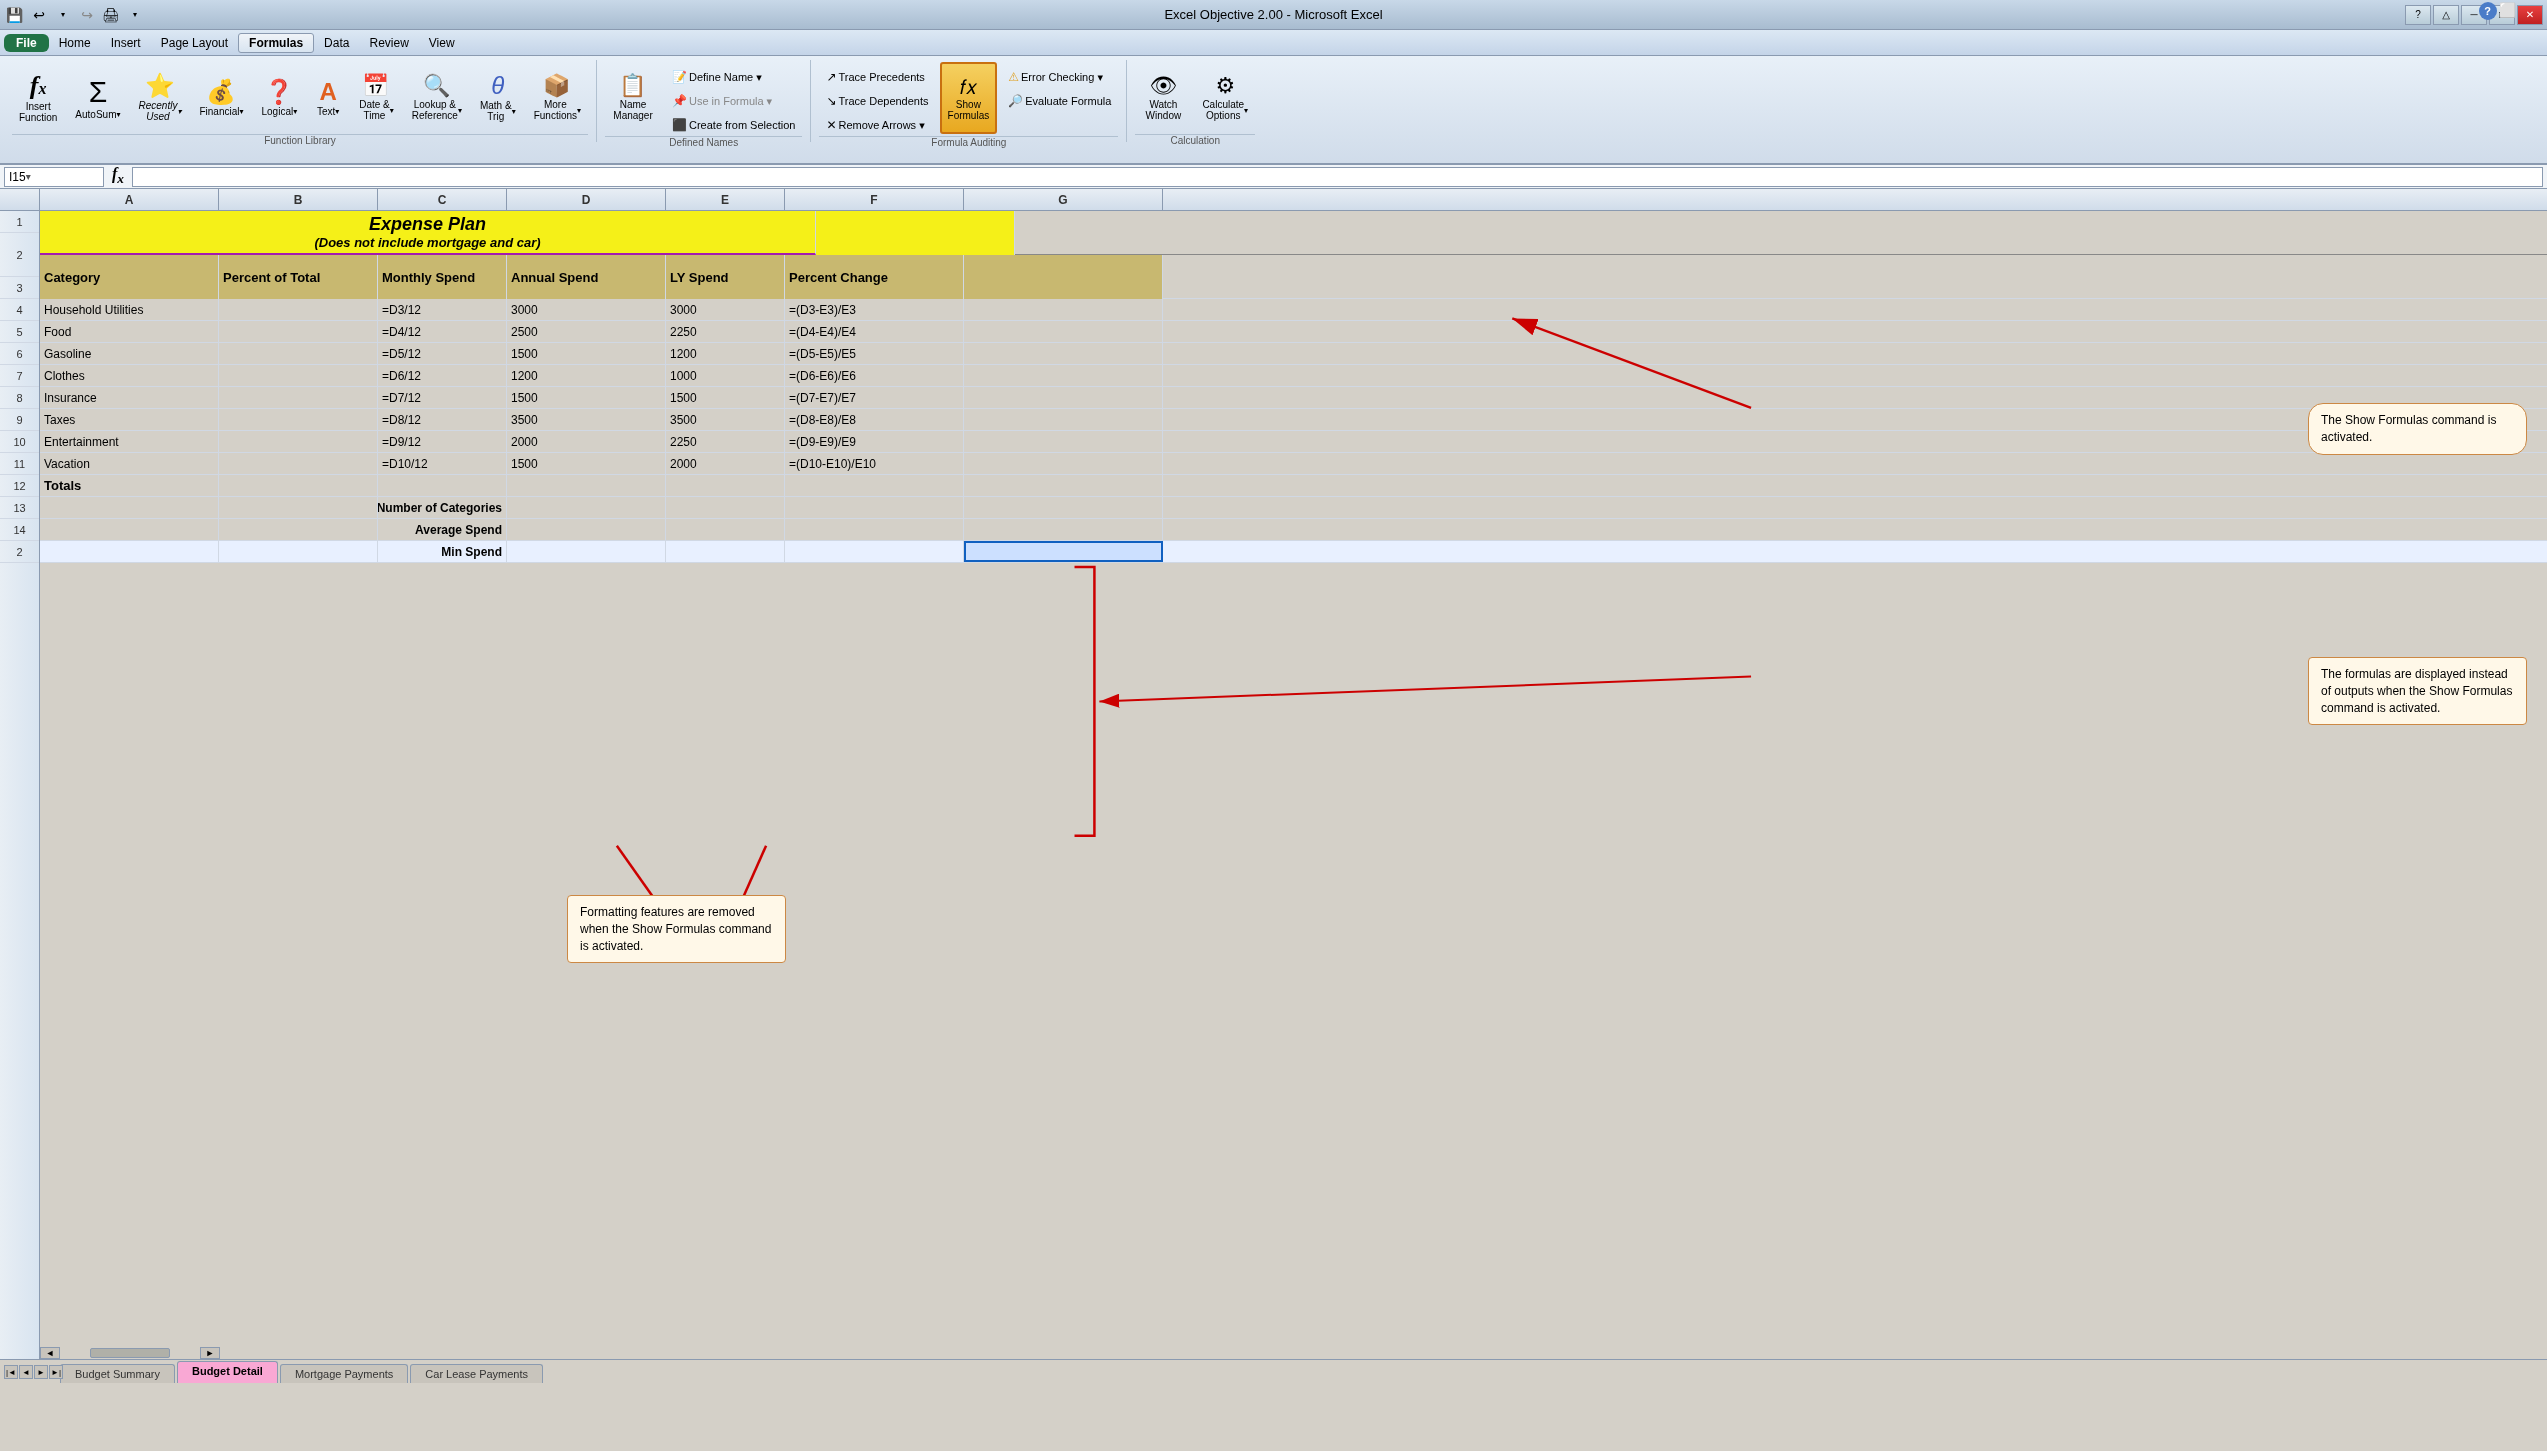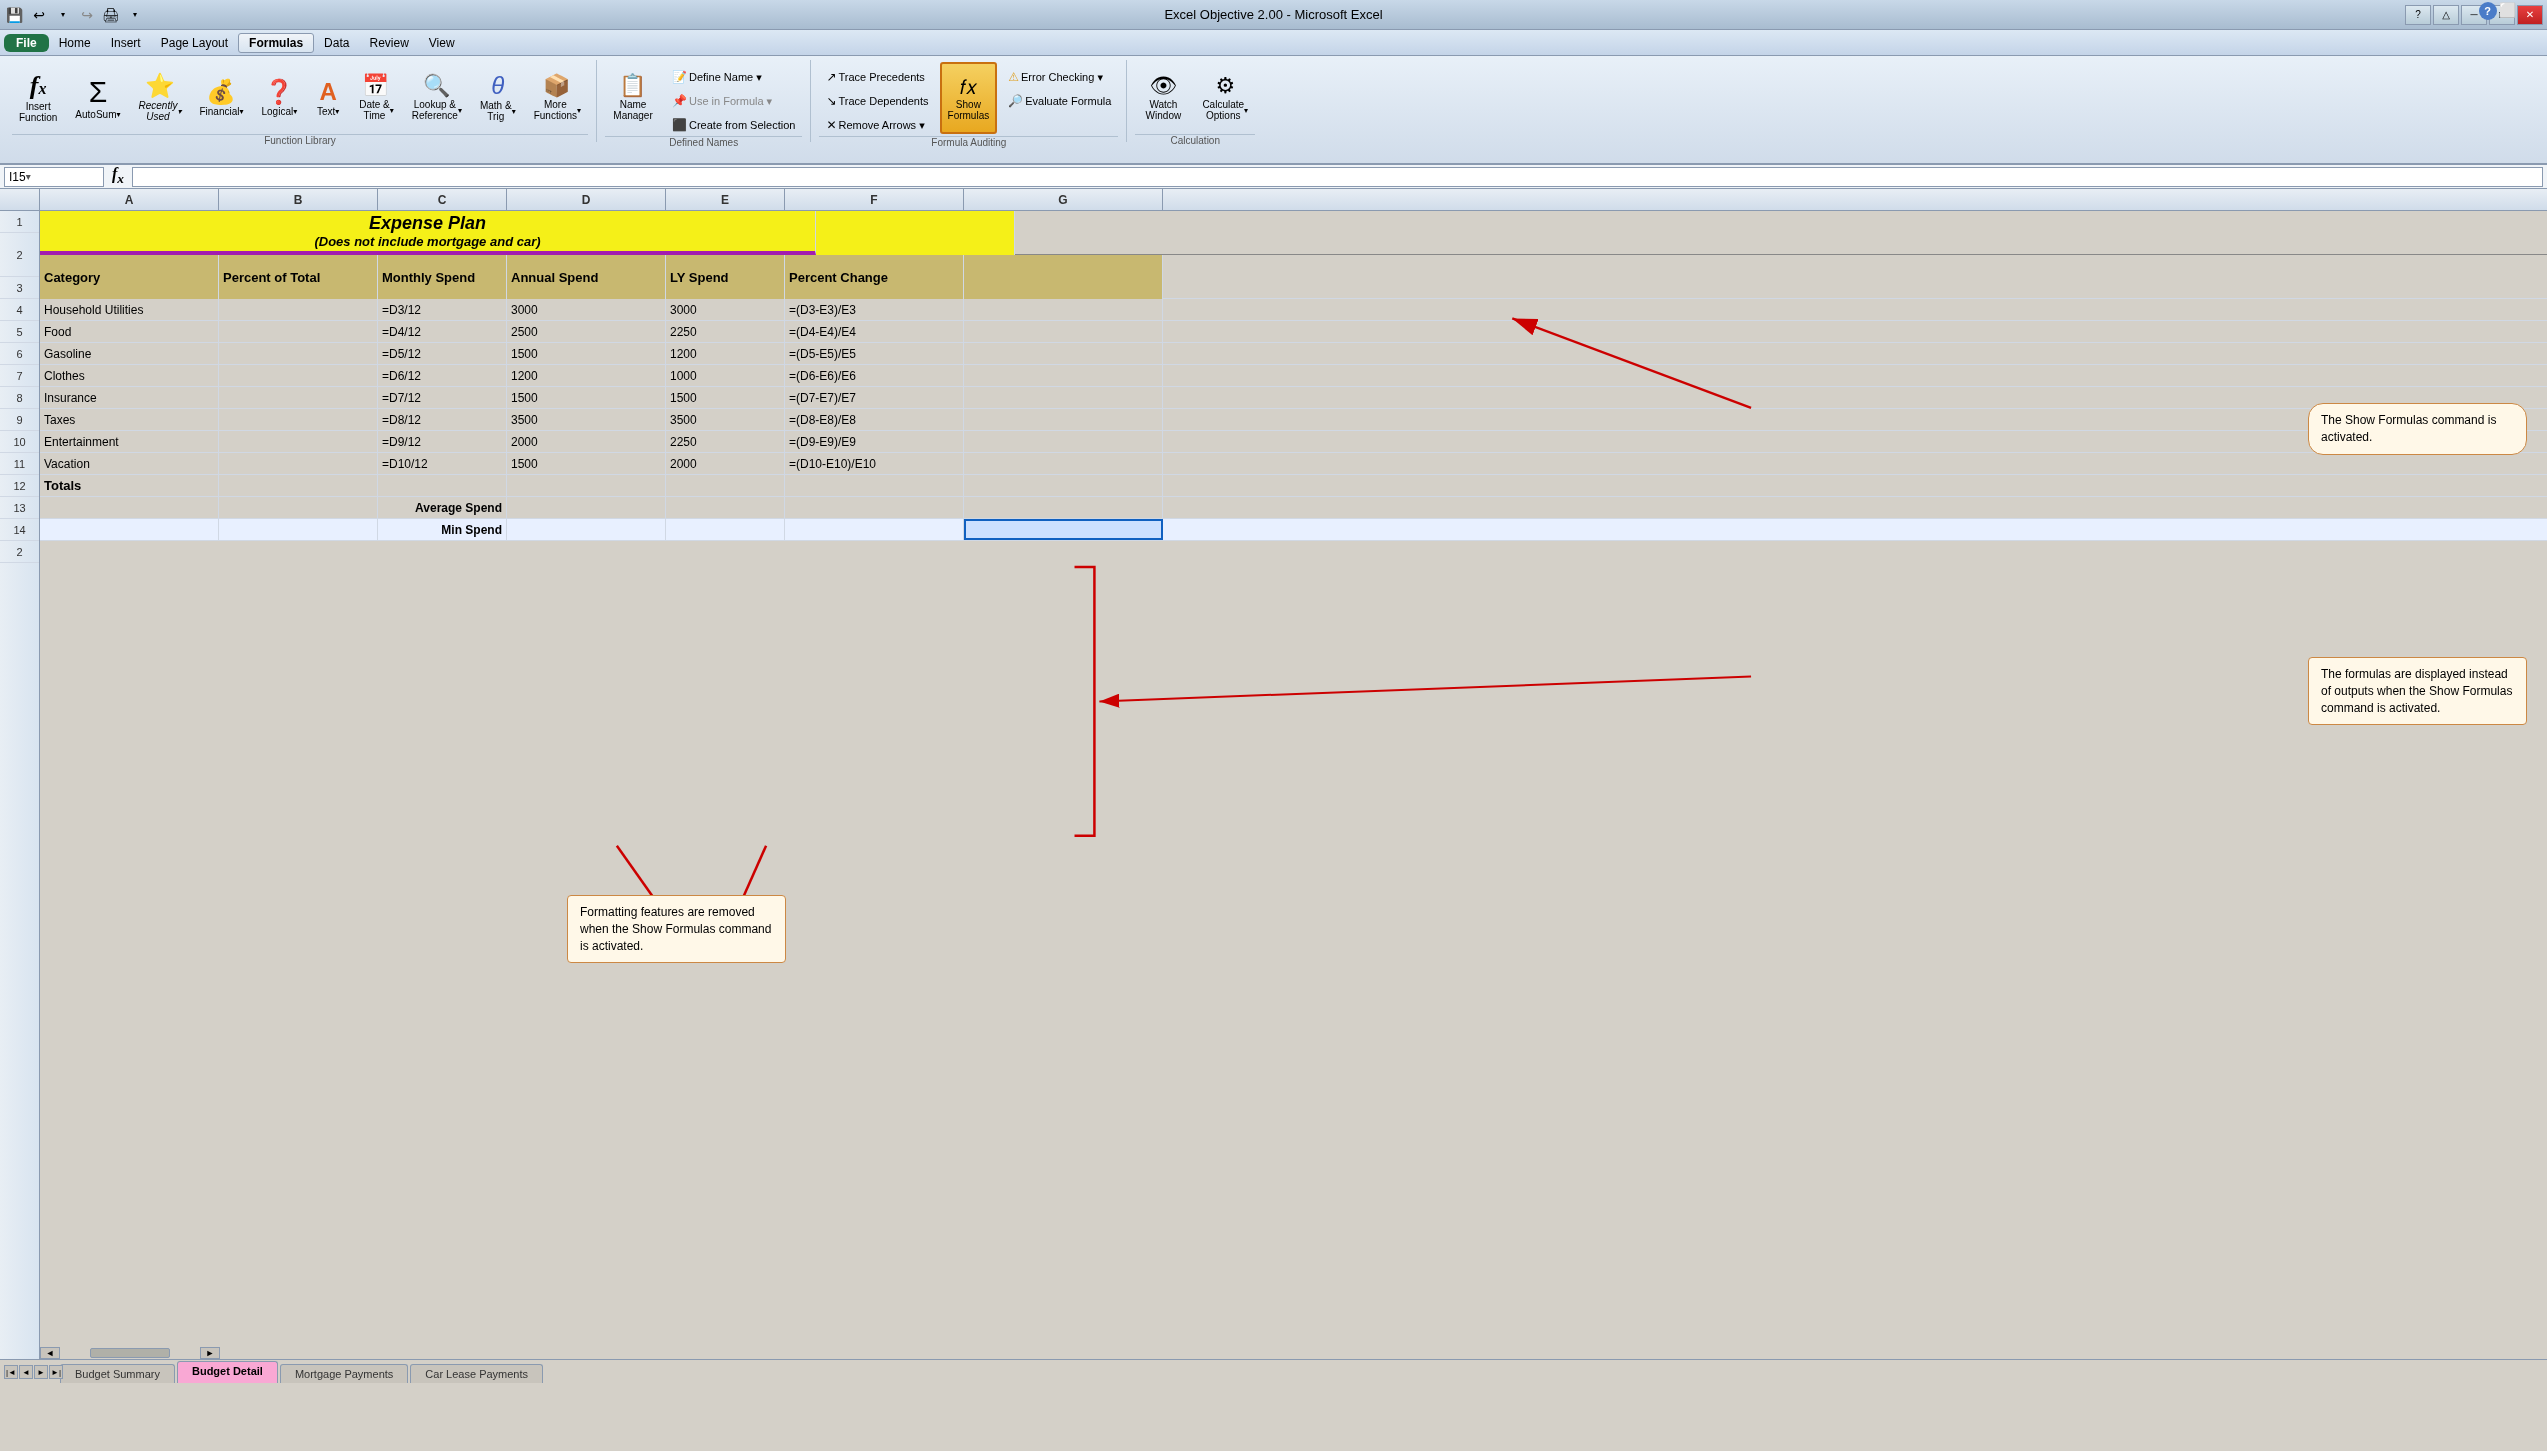--- a/index.html
+++ b/index.html
@@ -594,21 +594,21 @@
         <div class="row-num">11</div>
         <div class="row-num">12</div>
         <div class="row-num">13</div>
         <div class="row-num">14</div>
         <div class="row-num">2</div>
       </div>
 
       <div class="grid">
 
         <div class="grid-row" style="height:44px;border-bottom:1px solid #888;">
-          <div class="cell cA merged-title" style="width:776px;min-width:776px;flex-direction:column;height:44px;border-bottom:4px solid #a21caf;background:#f5f018;">
+          <div class="cell cA merged-title" style="width:776px;min-width:776px;flex-direction:column;height:44px;border-bottom:2px solid #a21caf;background:#f5f018;">
             <div style="font-weight:bold;font-style:italic;font-size:18px;">Expense Plan</div>
             <div style="font-style:italic;font-size:13px;">(Does not include mortgage and car)</div>
           </div>
           <div class="cell cG" style="background:#f5f018;height:44px;"></div>
         </div>
 
         <div class="grid-row" style="height:44px;">
           <div class="cell cA header-cell" style="height:44px;font-weight:bold;font-size:13px;">Category</div>
           <div class="cell cB header-cell" style="height:44px;font-weight:bold;font-size:13px;">Percent of Total</div>
           <div class="cell cC header-cell" style="height:44px;font-weight:bold;font-size:13px;">Monthly Spend</div>
@@ -694,20 +694,29 @@
         <div class="grid-row">
           <div class="cell cA bold" style="font-weight:bold;font-size:13px;">Totals</div>
           <div class="cell cB"></div>
           <div class="cell cC"></div>
           <div class="cell cD"></div>
           <div class="cell cE"></div>
           <div class="cell cF"></div>
           <div class="cell cG"></div>
         </div>
 
+        <div class="grid-row">
+          <div class="cell cA"></div>
+          <div class="cell cB"></div>
+          <div class="cell cC bold" style="justify-content:flex-end;font-weight:bold;">Number of Categories</div>
+          <div class="cell cD"></div>
+          <div class="cell cE"></div>
+          <div class="cell cF"></div>
+          <div class="cell cG"></div>
+        </div>
 
         <div class="grid-row">
           <div class="cell cA"></div>
           <div class="cell cB"></div>
           <div class="cell cC bold" style="justify-content:flex-end;font-weight:bold;">Average Spend</div>
           <div class="cell cD"></div>
           <div class="cell cE"></div>
           <div class="cell cF"></div>
           <div class="cell cG"></div>
         </div>

